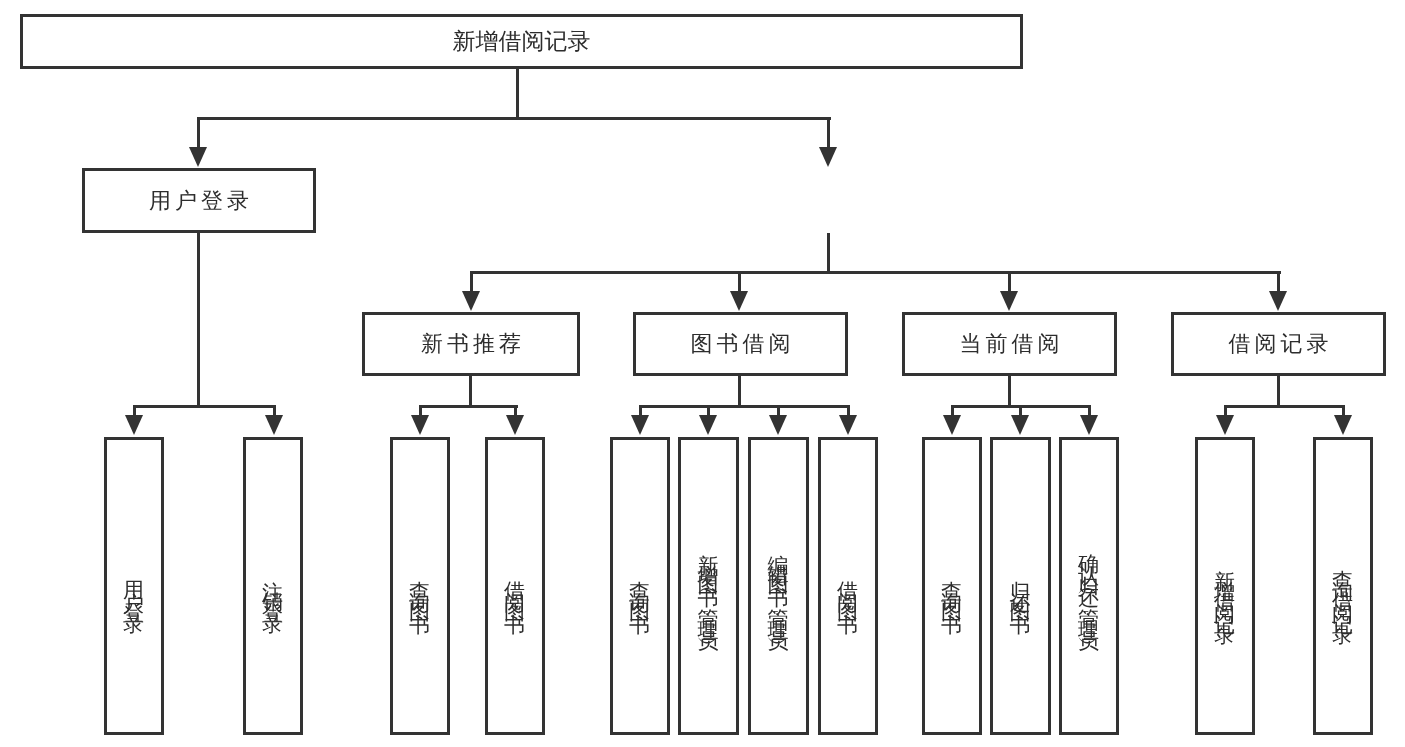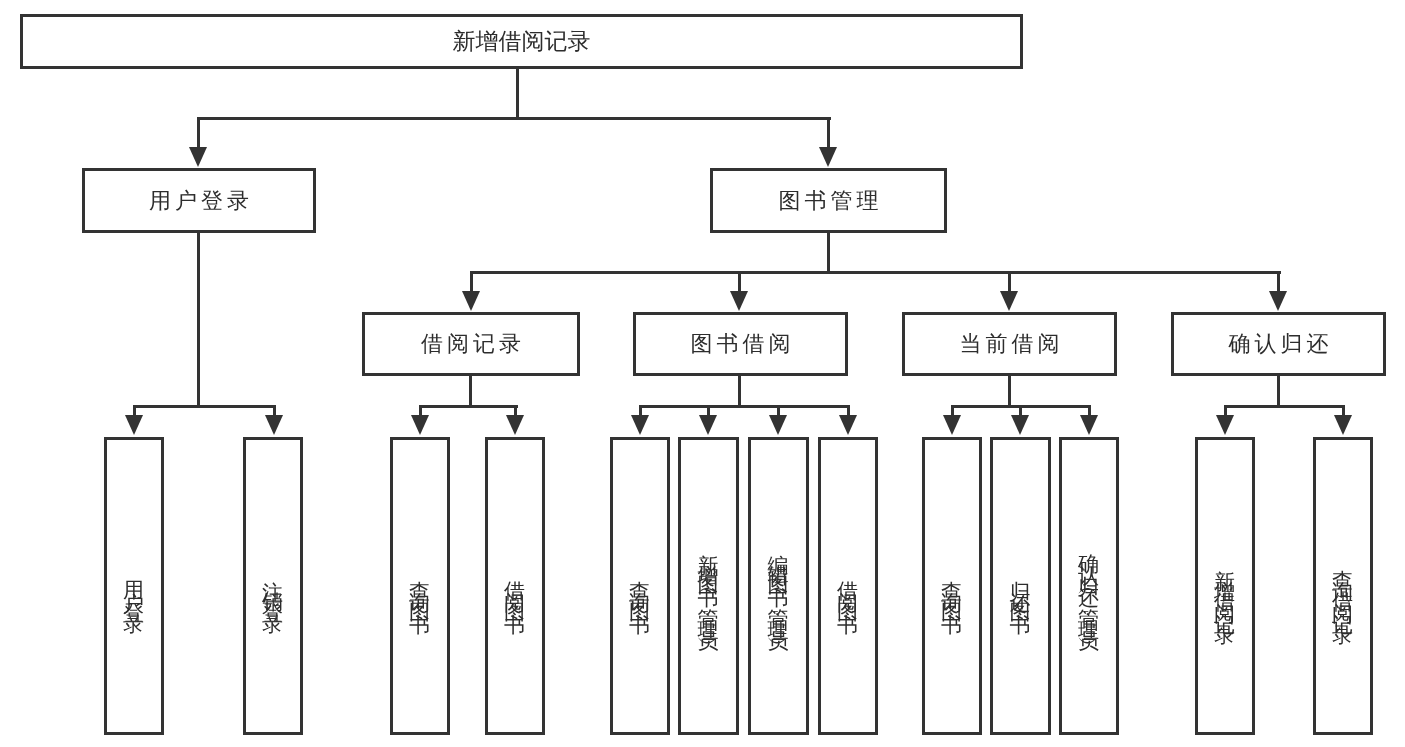--- a/index.html
+++ b/index.html
@@ -38,46 +38,43 @@
   <div class="line" style="left:516px;top:69px;width:3px;height:51px;"></div>
   <div class="line" style="left:197px;top:117px;width:634px;height:3px;"></div>
   <div class="line" style="left:197px;top:117px;width:3px;height:32px;"></div>
   <div class="line" style="left:827px;top:117px;width:3px;height:32px;"></div>
   <div class="arrow" style="left:189px;top:147px;"></div>
   <div class="arrow" style="left:819px;top:147px;"></div>
 
   <div class="box hlabel" style="left:82px;top:168px;width:234px;height:65px;">
     <span>用户登录</span>
   </div>
-  <div class="box hlabel" style="left:710px;top:168px;width:237px;height:65px;">
-    <span>图书管理</span>
-  </div>
 
   <div class="line" style="left:827px;top:233px;width:3px;height:41px;"></div>
   <div class="line" style="left:470px;top:271px;width:811px;height:3px;"></div>
   <div class="line" style="left:470px;top:271px;width:3px;height:22px;"></div>
   <div class="line" style="left:738px;top:271px;width:3px;height:22px;"></div>
   <div class="line" style="left:1008px;top:271px;width:3px;height:22px;"></div>
   <div class="line" style="left:1277px;top:271px;width:3px;height:22px;"></div>
   <div class="arrow" style="left:462px;top:291px;"></div>
   <div class="arrow" style="left:730px;top:291px;"></div>
   <div class="arrow" style="left:1000px;top:291px;"></div>
   <div class="arrow" style="left:1269px;top:291px;"></div>
 
   <div class="box hlabel" style="left:362px;top:312px;width:218px;height:64px;">
-    <span>借阅记录</span>
+    <span>新书推荐</span>
   </div>
   <div class="box hlabel" style="left:902px;top:312px;width:215px;height:64px;">
     <span>当前借阅</span>
   </div>
   <div class="box hlabel" style="left:633px;top:312px;width:215px;height:64px;">
     <span>图书借阅</span>
   </div>
   <div class="box hlabel" style="left:1171px;top:312px;width:215px;height:64px;">
-    <span>确认归还</span>
+    <span>借阅记录</span>
   </div>
 
   <div class="line" style="left:197px;top:233px;width:3px;height:175px;"></div>
   <div class="line" style="left:133px;top:405px;width:143px;height:3px;"></div>
   <div class="line" style="left:133px;top:405px;width:3px;height:12px;"></div>
   <div class="line" style="left:273px;top:405px;width:3px;height:12px;"></div>
   <div class="arrow" style="left:125px;top:415px;"></div>
   <div class="arrow" style="left:265px;top:415px;"></div>
 
   <div class="line" style="left:469px;top:376px;width:3px;height:32px;"></div>

